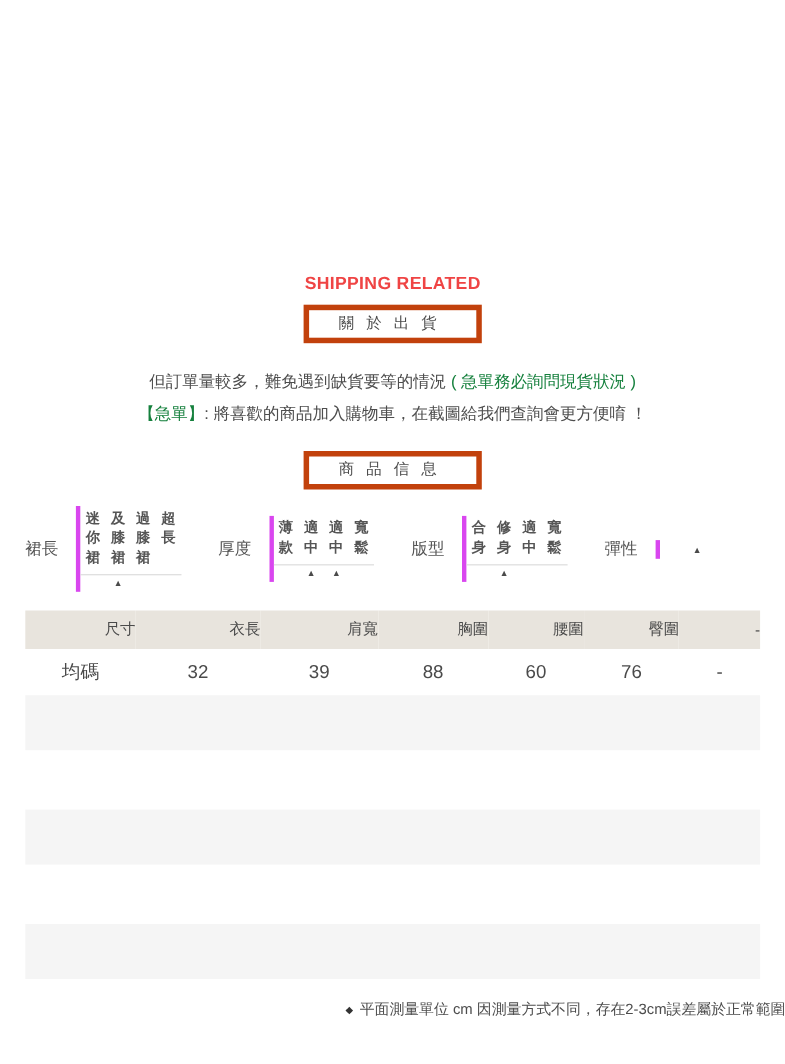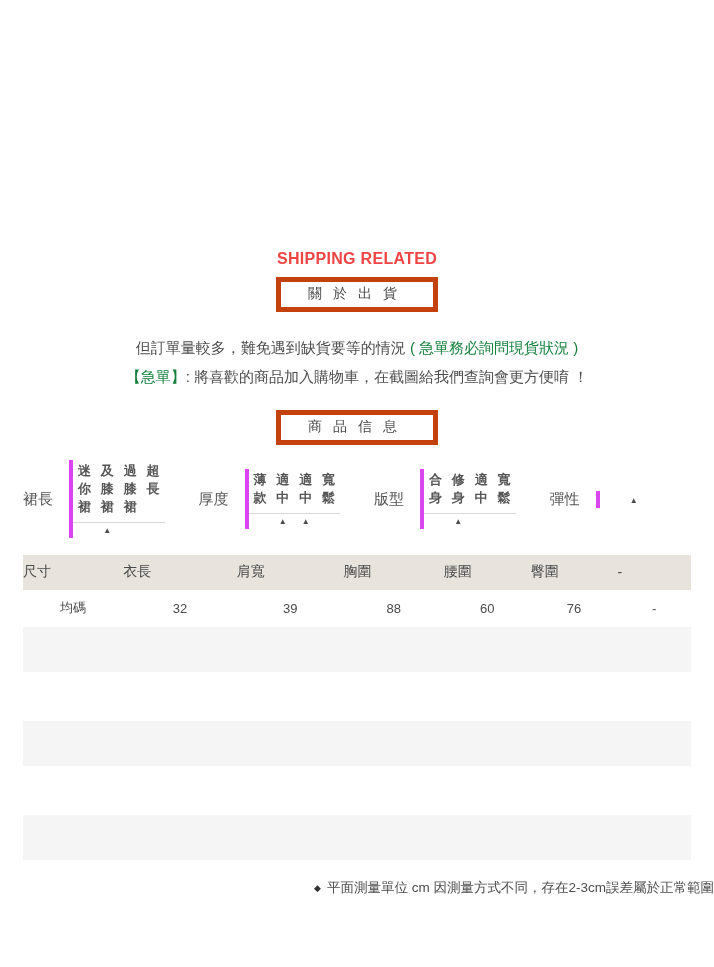--- a/index.html
+++ b/index.html
@@ -43,23 +43,23 @@
   .attr-mark { text-align:center; font-size:8px; color:#4a4a4a; line-height:10px; }
 
   
   .size-table {
     width:668px; margin:15px auto 0;
     border-collapse:separate; border-spacing:0 2px;
     table-layout:fixed;
   }
   .size-table th {
     background:#e8e4dd; font-weight:normal; font-size:14px; color:#4a4a4a;
-    padding:8px 0 9px; text-align:left;
-  }
-  .size-table td { font-size:13px; color:#4a4a4a; text-align:center; padding:7px 0 8px; background:#ffffff; }
+    padding:8px 0 9px; text-align:right;
+  }
+  .size-table td { font-size:17px; color:#4a4a4a; text-align:center; padding:7px 0 8px; background:#ffffff; }
   .size-table .stripe-gray td { background:#f5f5f5; padding:15px 0; }
   .size-table .stripe-white td { background:#ffffff; padding:15px 0; }
   .size-table th:nth-child(1){width:15%} .size-table th:nth-child(2){width:17%}
   .size-table th:nth-child(3){width:16%} .size-table th:nth-child(4){width:15%}
   .size-table th:nth-child(5){width:13%} .size-table th:nth-child(6){width:13%}
   .size-table th:nth-child(7){width:11%}
 
   .notes { margin-top:13px; text-align:right;padding-left:16px; }
   .note-line { font-size:13.5px; color:#4d4d4d; line-height:26px; }
   .note-bullet { font-size:9px; color:#333; margin-right:6px; vertical-align:1px; }

